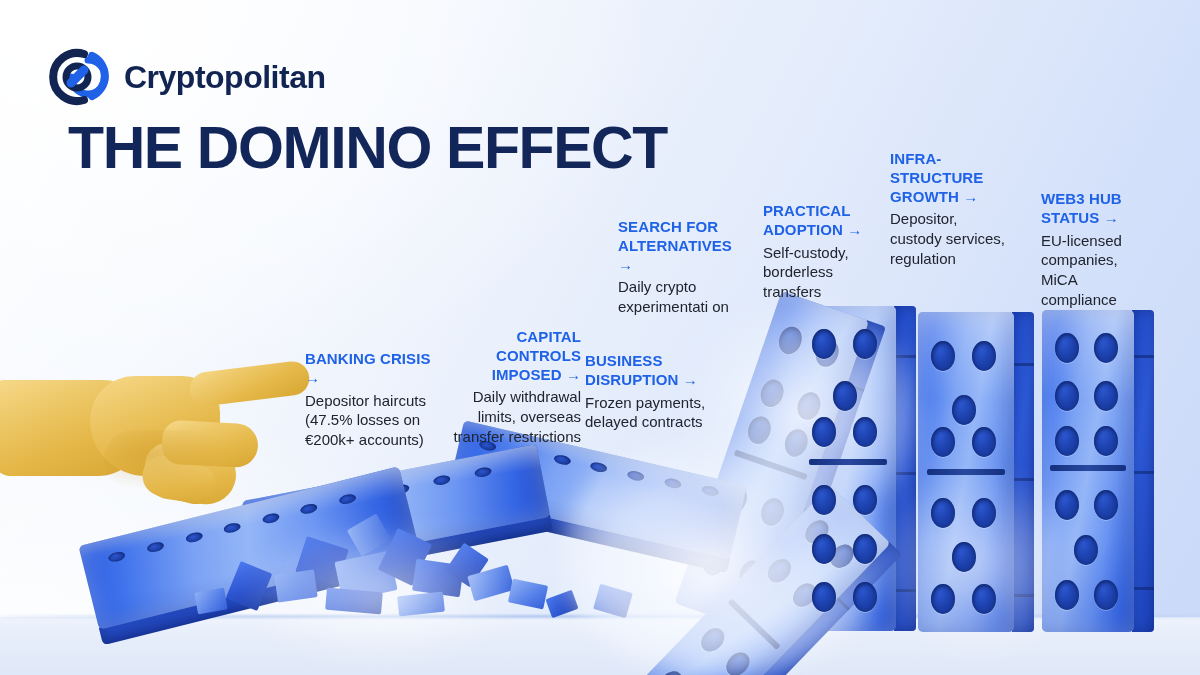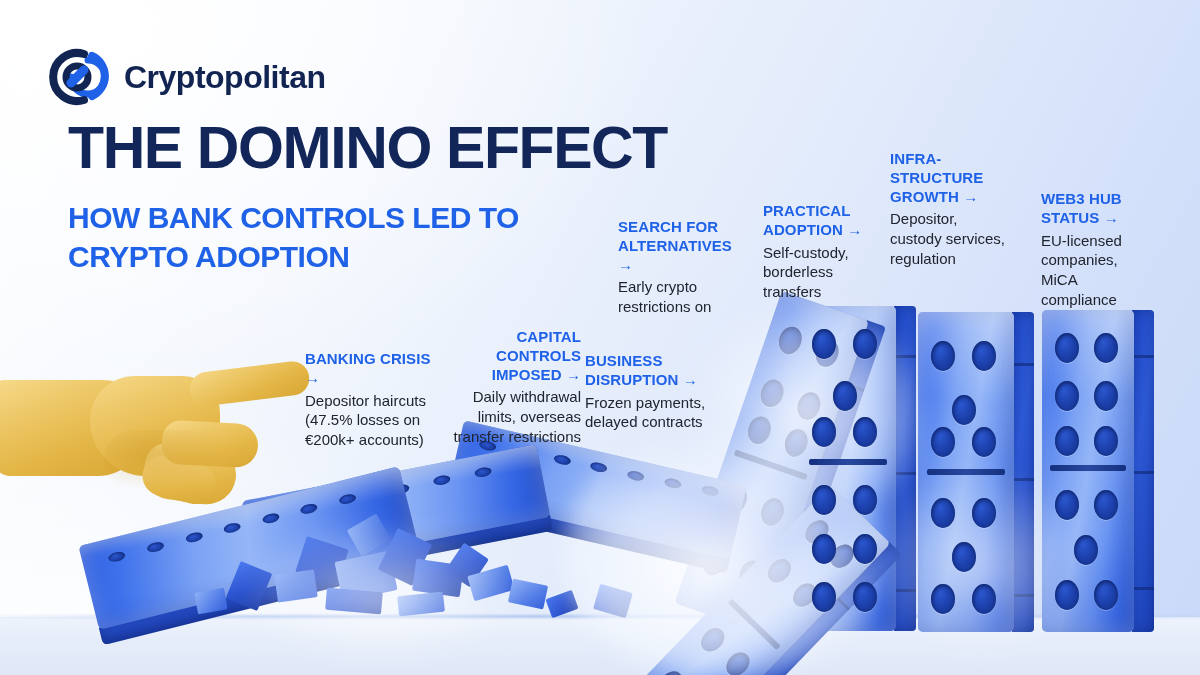--- a/index.html
+++ b/index.html
@@ -354,40 +354,39 @@
         <path d="M40 14 A17 17 0 1 1 23 31" fill="none" stroke="#1f62e8" stroke-width="7" stroke-linecap="round"></path>
         <path d="M36 8 A24 24 0 1 0 36 54" fill="none" stroke="#122552" stroke-width="8" stroke-linecap="round"></path>
         <circle cx="29" cy="31" r="11" fill="none" stroke="#122552" stroke-width="7"></circle>
         <path d="M23 37 L36 24" stroke="#1f62e8" stroke-width="9" stroke-linecap="round"></path>
       </svg>
     </span>
     <span class="logo-text">Cryptopolitan</span>
   </div>
 
   <h1 id="title">THE DOMINO EFFECT</h1>
-  <h2 id="subtitle">HOW BANK CONTROLS LED TO CRYPTO ADOPTION</h2>
 
   <div class="step" id="step-1">
     <div class="step-head"><span>BANKING CRISIS</span> <span class="arw">→</span></div>
     <div class="step-body">Depositor haircuts (47.5% losses on €200k+ accounts)</div>
   </div>
 
   <div class="step" id="step-2">
     <div class="step-head"><span>CAPITAL CONTROLS IMPOSED</span> <span class="arw">→</span></div>
     <div class="step-body">Daily withdrawal limits, overseas transfer restrictions</div>
   </div>
 
   <div class="step" id="step-3">
     <div class="step-head"><span>BUSINESS DISRUPTION</span> <span class="arw">→</span></div>
     <div class="step-body">Frozen payments, delayed contracts</div>
   </div>
 
   <div class="step" id="step-4">
     <div class="step-head"><span>SEARCH FOR ALTERNATIVES</span> <span class="arw">→</span></div>
-    <div class="step-body">Early crypto restrictions on</div>
+    <div class="step-body">Daily crypto experimentati on</div>
   </div>
 
   <div class="step" id="step-5">
     <div class="step-head"><span>PRACTICAL ADOPTION</span> <span class="arw">→</span></div>
     <div class="step-body">Self-custody, borderless transfers</div>
   </div>
 
   <div class="step" id="step-6">
     <div class="step-head"><span>INFRA-STRUCTURE GROWTH</span> <span class="arw">→</span></div>
     <div class="step-body">Depositor, custody services, regulation</div>

